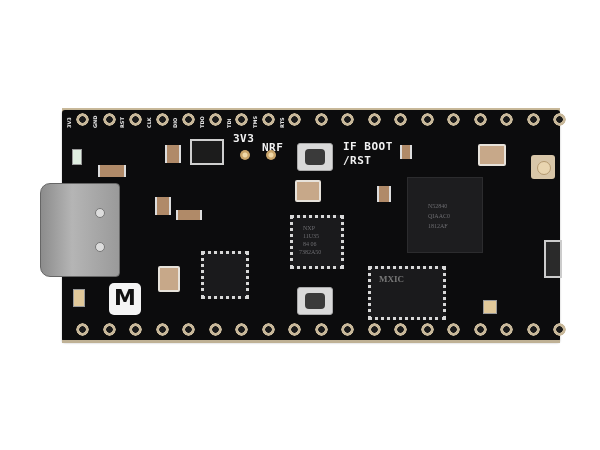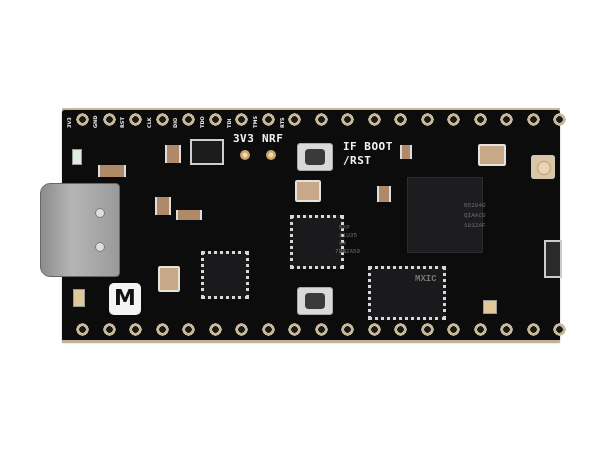--- a/index.html
+++ b/index.html
@@ -5,21 +5,21 @@
   html,body{margin:0;padding:0;background:#ffffff;}
   body{width:600px;height:450px;position:relative;overflow:hidden;font-family:"DejaVu Sans",sans-serif;}
   .board{position:absolute;left:62px;top:110px;width:498px;height:232px;background:#0c0c0d;border-radius:3px;box-shadow:0 1px 2px rgba(0,0,0,.3);}
   .edge-top{position:absolute;left:62px;top:108px;width:498px;height:4px;background:#c9b99a;}
   .edge-bot{position:absolute;left:62px;top:340px;width:498px;height:3px;background:#bfb195;}
   .pin{position:absolute;width:13px;height:13px;border-radius:50%;background:radial-gradient(circle,#1a1a1a 0 3px,#c8b89a 3.5px 6px,transparent 6.5px);}
   .pinlabel{position:absolute;font-size:5px;color:#e8e8e8;font-weight:bold;transform:rotate(-90deg);transform-origin:left top;white-space:nowrap;}
   .usb{position:absolute;left:40px;top:183px;width:78px;height:92px;background:linear-gradient(90deg,#8c8c8c,#b5b5b5 40%,#9a9a9a);border-radius:10px 4px 4px 10px;border:1px solid #666;}
   .usb .dot{position:absolute;left:54px;width:8px;height:8px;border-radius:50%;background:#ddd;border:1px solid #777;}
   .chip{position:absolute;background:#1d1d1f;border:1px solid #2c2c2e;}
-  .chip .mark{position:absolute;color:#6c6c70;font-size:6px;line-height:8px;font-family:Liberation Mono, monospace;margin-left:36px;}
+  .chip .mark{position:absolute;color:#6c6c70;font-size:6px;line-height:8px;font-family:Liberation Serif, serif;}
   .qfn{background:#1a1a1c;border:3px dotted #d8d8d8;}
   .silk{position:absolute;color:#f2f2f2;font-weight:bold;font-size:11px;font-family:"DejaVu Sans Mono",monospace;letter-spacing:0.5px;}
   .pad{position:absolute;width:10px;height:10px;border-radius:50%;background:radial-gradient(circle,#f0d8a8 0 2px,#c9a46a 3px 5px,transparent 5.5px);}
   .btn{position:absolute;width:34px;height:26px;background:#d9d9d9;border-radius:3px;border:1px solid #aaa;}
   .btn .cap{position:absolute;left:7px;top:5px;width:20px;height:16px;background:#3a3a3a;border-radius:4px;}
   .xtal{position:absolute;background:#c7a889;border:2px solid #e7e2da;border-radius:2px;}
   .cap{}
   .smd{position:absolute;background:#b08a68;border-left:2px solid #ddd;border-right:2px solid #ddd;}
   .logo{position:absolute;left:109px;top:283px;width:32px;height:32px;background:#f4f4f4;border-radius:5px;}
   .logo span{position:absolute;left:0;top:2px;width:32px;text-align:center;font-weight:bold;font-size:22px;color:#111;font-family:"DejaVu Sans",sans-serif;}
@@ -87,21 +87,21 @@
 <div class="pinlabel" style="left:226px;top:128px;">TDI</div>
 <div class="pinlabel" style="left:252px;top:128px;">TMS</div>
 <div class="pinlabel" style="left:279px;top:128px;">RTS</div>
 
 <div class="usb">
   <div class="dot" style="top:24px;"></div>
   <div class="dot" style="top:58px;"></div>
 </div>
 
 <div class="silk" style="left:233px;top:132px;">3V3</div>
-<div class="silk" style="left:262px;top:132px;">NRF</div>
+<div class="silk" style="left:262px;top:141px;">NRF</div>
 <div class="pad" style="left:240px;top:150px;"></div>
 <div class="pad" style="left:266px;top:150px;"></div>
 
 <div class="silk" style="left:343px;top:140px;">IF BOOT</div>
 <div class="silk" style="left:343px;top:154px;">/RST</div>
 
 <div class="btn" style="left:297px;top:143px;">
     <div class="cap"></div>
   </div>
 <div class="btn" style="left:297px;top:287px;">

